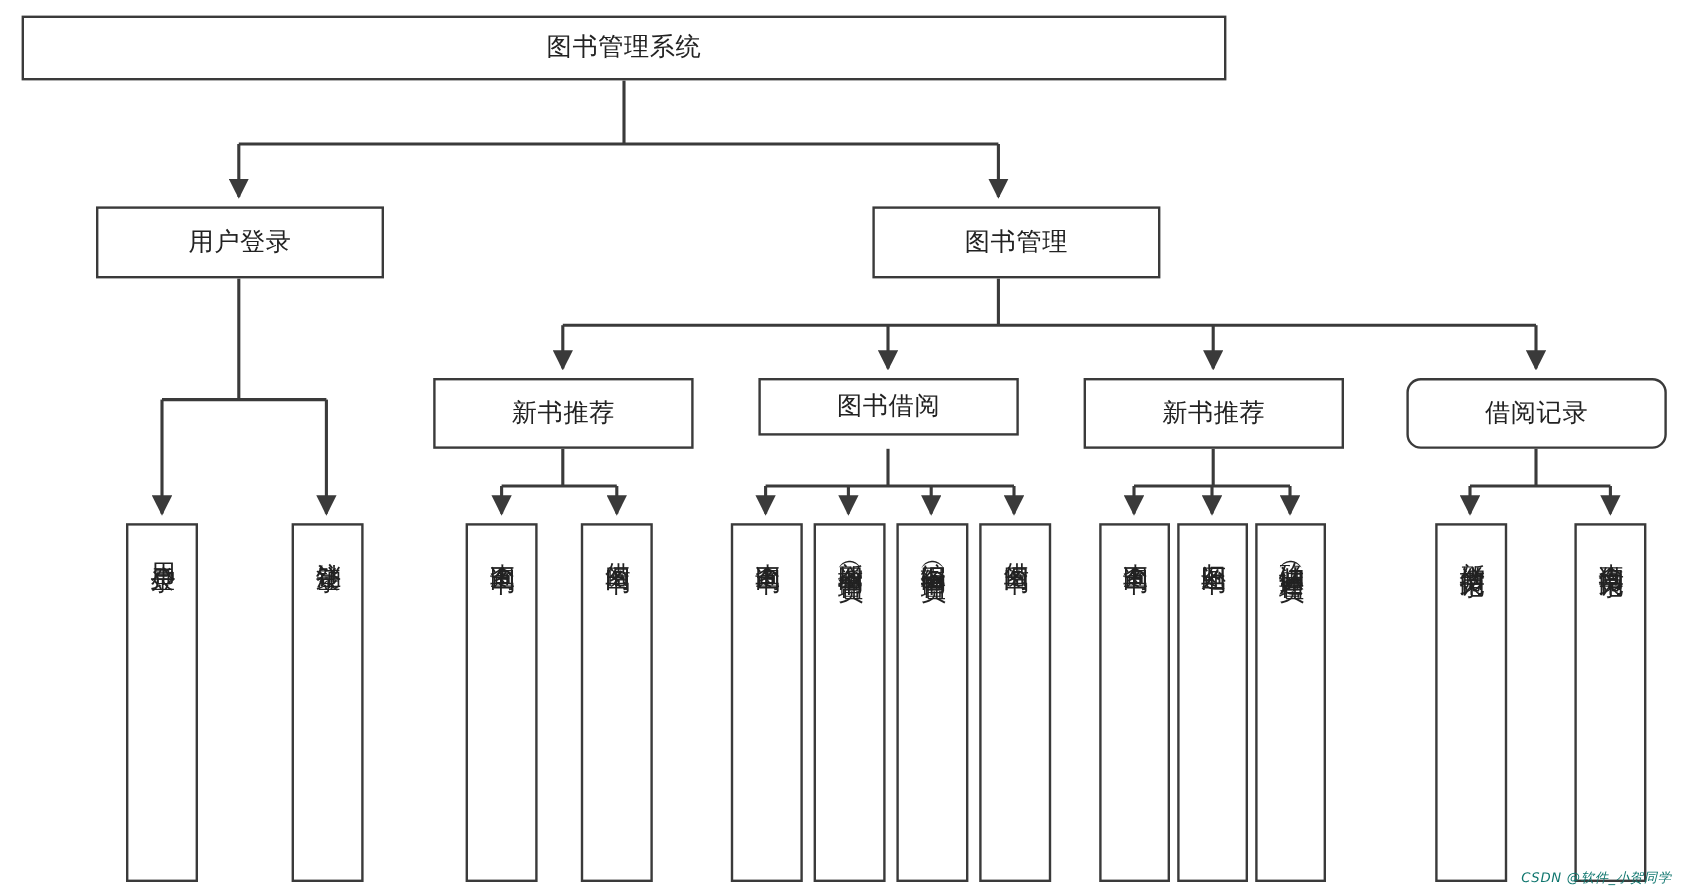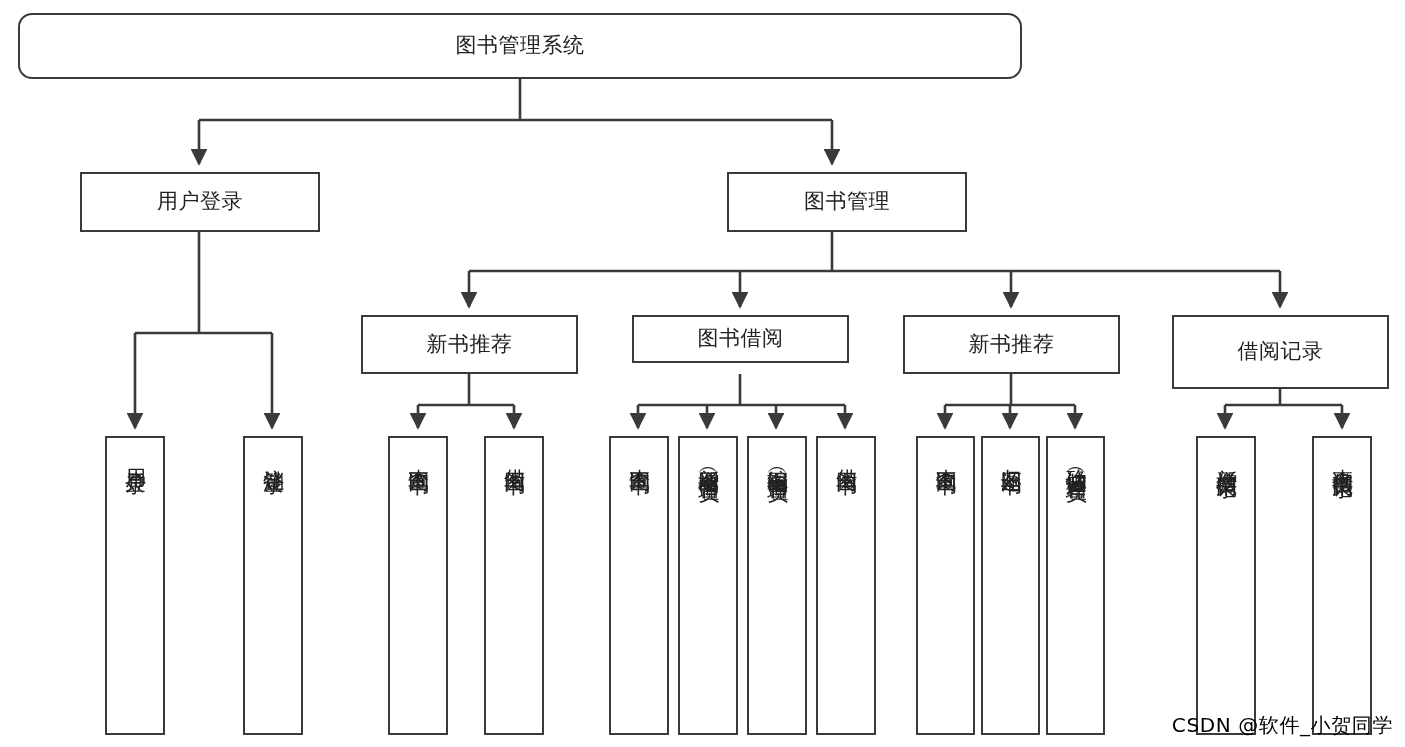--- a/index.html
+++ b/index.html
@@ -56,26 +56,27 @@
     font-size: 21px;
     line-height: 1.32;
     letter-spacing: 2px;
     white-space: nowrap;
     display: block;
   }
   .watermark {
     position: absolute;
     right: 12px;
     bottom: 8px;
-    font-size: 20px;
-    color: #000000;
+    font-size: 11px;
+    color: #0f766e;
     letter-spacing: 0.6px;
     white-space: nowrap;
     z-index: 3;
     pointer-events: none;
+    font-style: italic;
   }
 </style>
 </head>
 <body>
 
 <div id="canvas">
 
   <svg id="connectors" viewBox="0 0 1405 747" width="1405" height="747" xmlns="http://www.w3.org/2000/svg">
     <defs>
       <marker id="arrow" viewBox="0 0 10 10" refX="9" refY="5" markerWidth="6.5" markerHeight="6.5" orient="auto-start-reverse">
@@ -119,41 +120,41 @@
       <path d="M 1010 405 L 1010 428" marker-end="url(#arrow)"></path>
       <path d="M 1075 405 L 1075 428" marker-end="url(#arrow)"></path>
 
       <path d="M 1280 374 L 1280 405"></path>
       <path d="M 1225 405 L 1342 405"></path>
       <path d="M 1225 405 L 1225 428" marker-end="url(#arrow)"></path>
       <path d="M 1342 405 L 1342 428" marker-end="url(#arrow)"></path>
     </g>
   </svg>
 
-  <div class="node root" style="left:18px; top:13px; width:1004px; height:66px;border-radius:14px;">
+  <div class="node root" style="left:18px; top:13px; width:1004px; height:54px;">
     <span class="label-h">图书管理系统</span>
   </div>
 
   <div class="node" style="left:80px; top:172px; width:240px; height:60px;">
     <span class="label-h">用户登录</span>
   </div>
   <div class="node" style="left:712px; top:172px; width:240px; height:60px;margin-left:15px;">
     <span class="label-h">图书管理</span>
   </div>
 
   <div class="node" style="left:361px; top:315px; width:217px; height:59px;">
     <span class="label-h">新书推荐</span>
   </div>
   <div class="node" style="left:632px; top:315px; width:217px; height:48px;">
     <span class="label-h">图书借阅</span>
   </div>
   <div class="node" style="left:903px; top:315px; width:217px; height:59px;">
     <span class="label-h">新书推荐</span>
   </div>
-  <div class="node" style="left:1172px; top:315px; width:217px; height:74px;">
+  <div class="node" style="left:1172px; top:315px; width:217px; height:59px;border-radius:12px;">
     <span class="label-h">借阅记录</span>
   </div>
 
   <div class="node leaf" style="left:105px; top:436px; width:60px; height:299px;">
     <span class="label-v">用户登录</span>
   </div>
   <div class="node leaf" style="left:243px; top:436px; width:60px; height:299px;">
     <span class="label-v">注销登录</span>
   </div>
 

